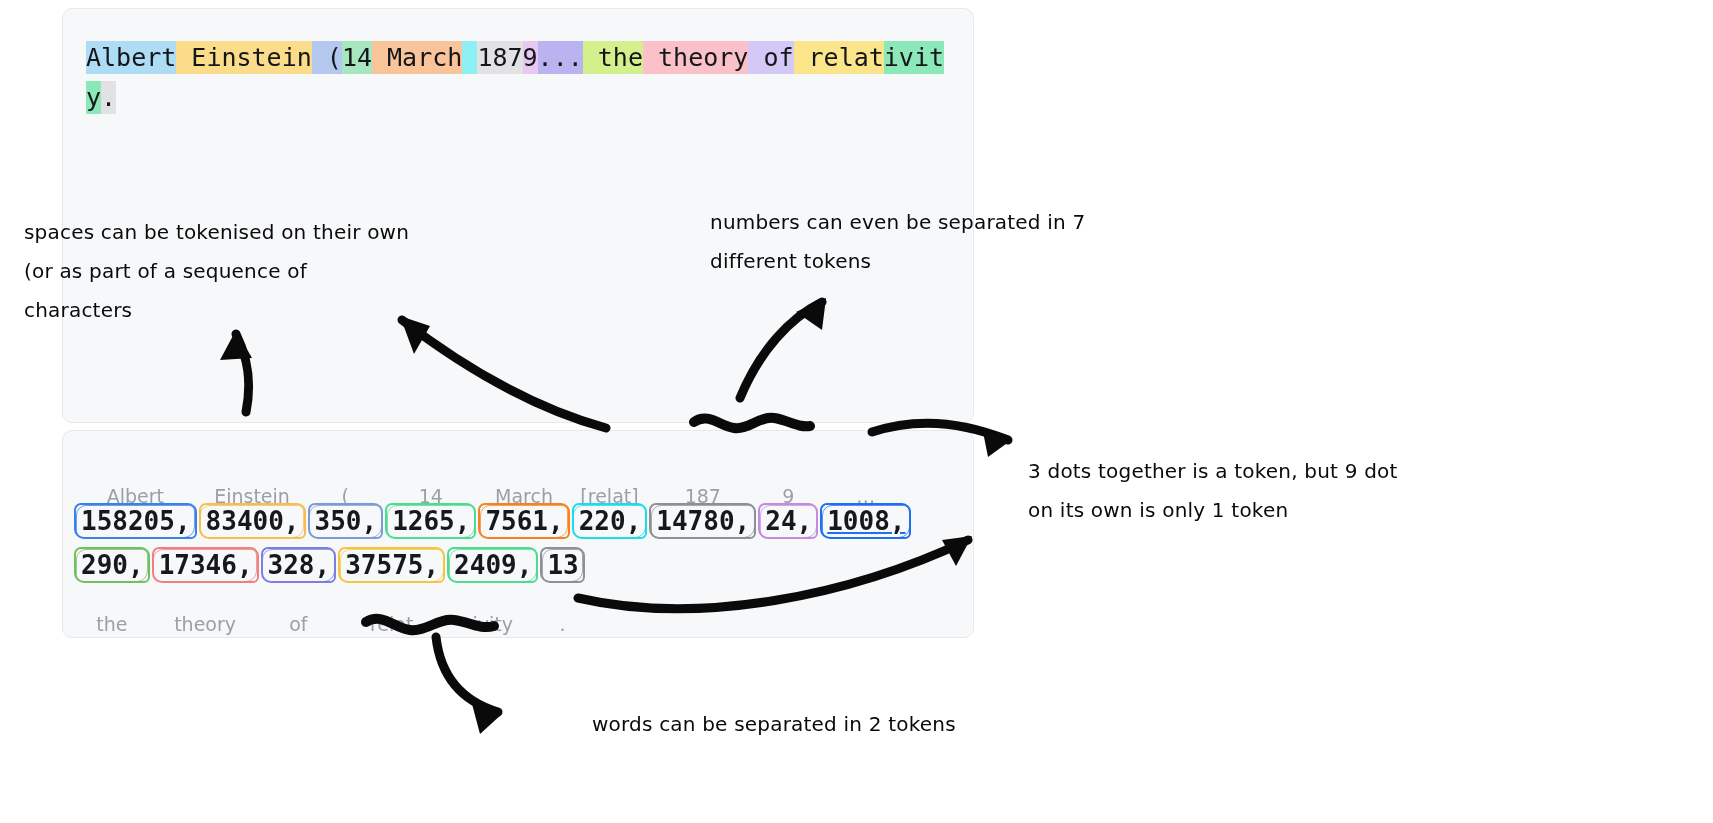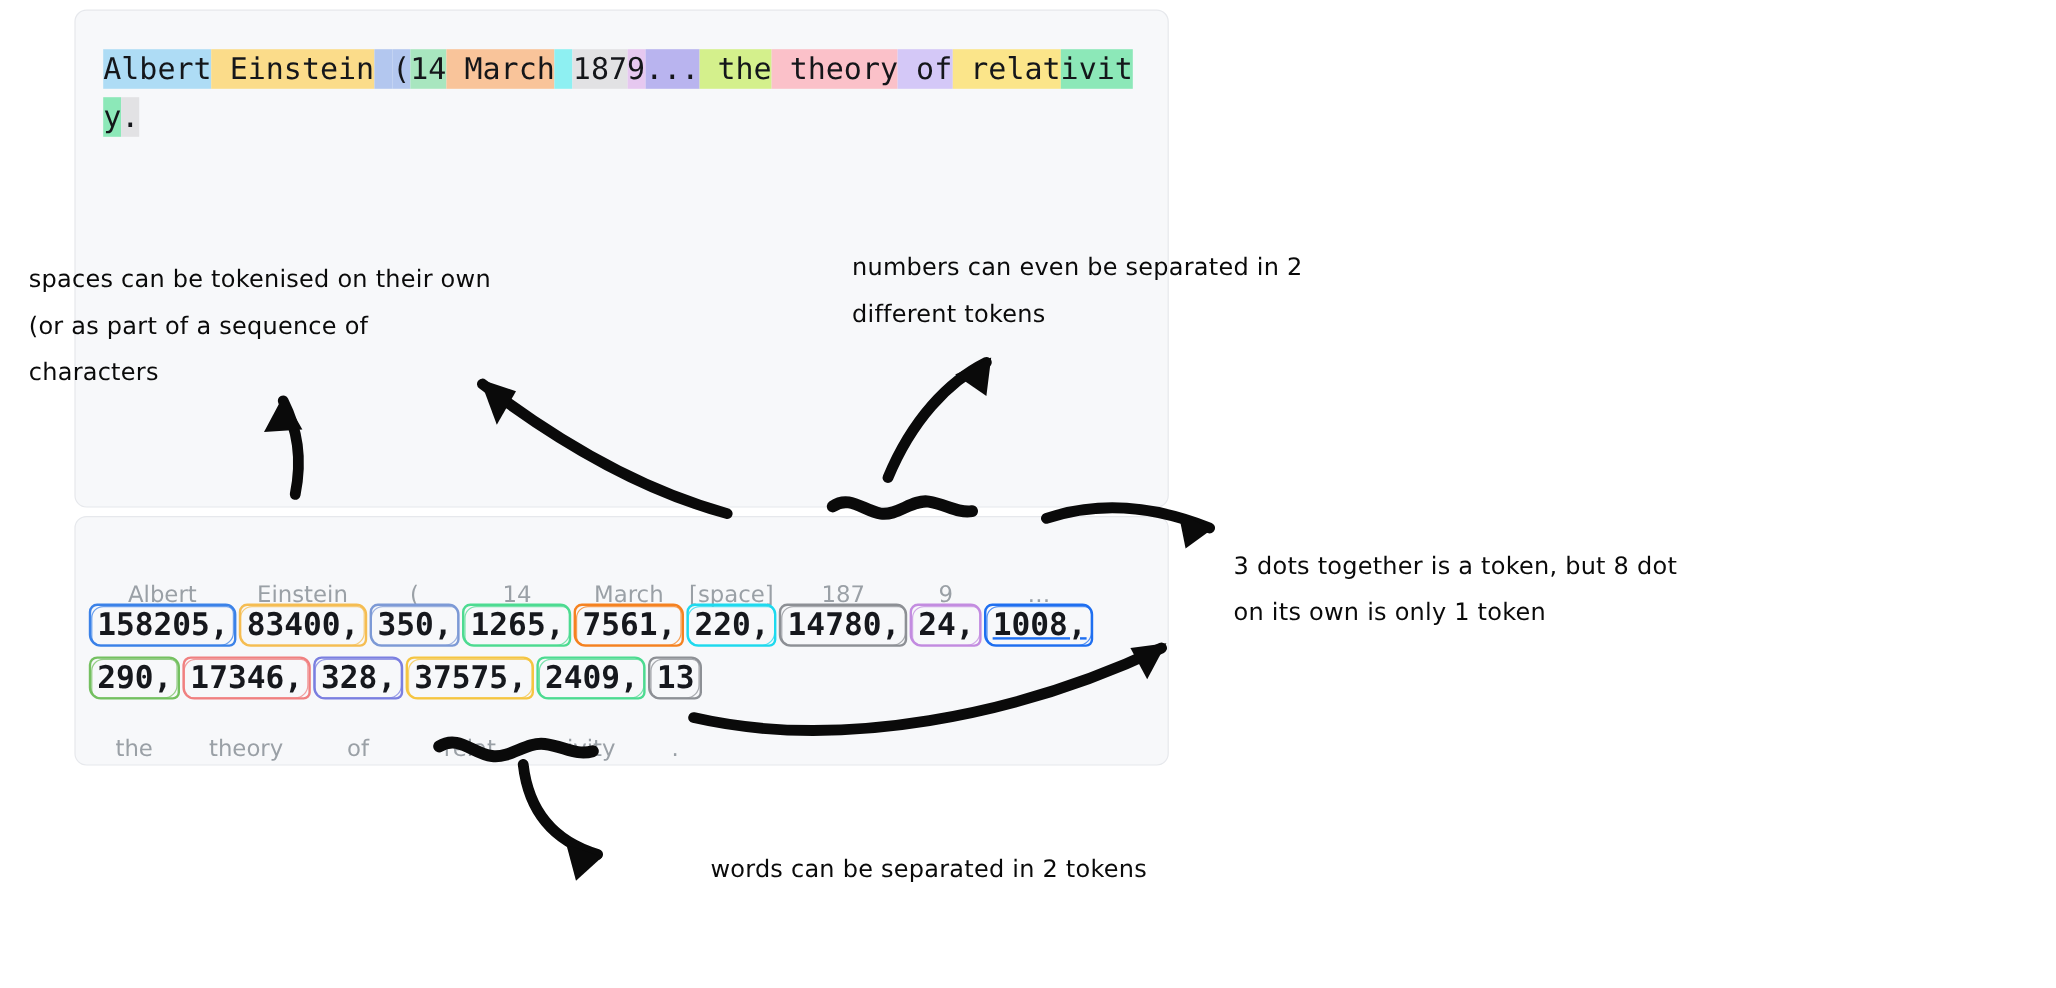--- a/index.html
+++ b/index.html
@@ -84,21 +84,21 @@
 <div id="tokenised-text"><span style="background: rgb(174, 220, 245);">Albert</span><span style="background: rgb(251, 220, 138);"> Einstein</span><span style="background: rgb(179, 199, 239);"> </span><span style="background: rgb(179, 199, 239);">(</span><span style="background: rgb(168, 230, 191);">14</span><span style="background: rgb(249, 196, 154);"> March</span><span style="background: rgb(142, 240, 242);"> </span><span style="background: rgb(226, 226, 228);">187</span><span style="background: rgb(230, 200, 240);">9</span><span style="background: rgb(185, 180, 239);">...</span><span style="background: rgb(212, 240, 140);"> the</span><span style="background: rgb(251, 193, 201);"> theory</span><span style="background: rgb(212, 200, 247);"> of</span><span style="background: rgb(251, 229, 138);"> relat</span><span style="background: rgb(140, 232, 184);">ivity</span><span style="background: rgb(226, 226, 228);">.</span></div>
 
 <div class="panel" id="token-panel"></div>
 
 <div class="tok-row" id="label-row-top" style="position: absolute;">
     <div class="tok-label" style="position: absolute; left: 43.2891px; transform: translateX(-50%); top: 0px;">Albert</div>
     <div class="tok-label" style="position: absolute; left: 160.039px; transform: translateX(-50%); top: 0px;">Einstein</div>
     <div class="tok-label" style="position: absolute; left: 253.312px; transform: translateX(-50%); top: 0px;">(</div>
     <div class="tok-label" style="position: absolute; left: 338.766px; transform: translateX(-50%); top: 0px;">14</div>
     <div class="tok-label" style="position: absolute; left: 432.047px; transform: translateX(-50%); top: 0px;">March</div>
-    <div class="tok-label" style="position: absolute; left: 517.5px; transform: translateX(-50%); top: 0px;">[space]</div>
+    <div class="tok-label" style="position: absolute; left: 517.5px; transform: translateX(-50%); top: 0px;">[relat]</div>
     <div class="tok-label" style="position: absolute; left: 610.773px; transform: translateX(-50%); top: 0px;">187</div>
     <div class="tok-label" style="position: absolute; left: 696.219px; transform: translateX(-50%); top: 0px;">9</div>
     <div class="tok-label" style="position: absolute; left: 773.844px; transform: translateX(-50%); top: 0px;">…</div>
   </div>
 <div id="id-rows">
     <div class="id-line">
       <span class="id-chip" style="color: rgb(59, 130, 232);"><span class="ring"></span><span class="ring2"></span><span class="txt">158205,</span></span>
       <span class="id-chip" style="color: rgb(245, 189, 82);"><span class="ring"></span><span class="ring2"></span><span class="txt">83400,</span></span>
       <span class="id-chip" style="color: rgb(125, 154, 214);"><span class="ring"></span><span class="ring2"></span><span class="txt">350,</span></span>
       <span class="id-chip" style="color: rgb(77, 219, 145); border-radius: 13px;"><span class="ring"></span><span class="ring2"></span><span class="txt">1265,</span></span>
@@ -122,23 +122,23 @@
     <div class="tok-label" style="position: absolute; left: 113.086px; transform: translateX(-50%); top: 0px;">theory</div>
     <div class="tok-label" style="position: absolute; left: 206.359px; transform: translateX(-50%); top: 0px;">of</div>
     <div class="tok-label" style="position: absolute; left: 299.633px; transform: translateX(-50%); top: 0px;">relat</div>
     <div class="tok-label" style="position: absolute; left: 400.734px; transform: translateX(-50%); top: 0px;">ivity</div>
     <div class="tok-label" style="position: absolute; left: 470.531px; transform: translateX(-50%); top: 0px;">.</div>
   </div>
 
 <div class="note" id="note-spaces">spaces can be tokenised on their own
 (or as part of a sequence of
 characters</div>
-<div class="note" id="note-numbers">numbers can even be separated in 2
+<div class="note" id="note-numbers">numbers can even be separated in 7
 different tokens</div>
-<div class="note" id="note-dots">3 dots together is a token, but 8 dot
+<div class="note" id="note-dots">3 dots together is a token, but 9 dot
 on its own is only 1 token</div>
 <div class="note" id="note-words">words can be separated in 2 tokens</div>
 
 <svg id="ink" viewBox="0 0 1713 823">
   <g fill="none" stroke="#0a0a0a" stroke-width="9" stroke-linecap="round" stroke-linejoin="round">
 
     <path d="M246,412 C252,382 248,358 236,334"></path>
 
     <path d="M402,320 C470,372 540,410 606,428"></path>
 

